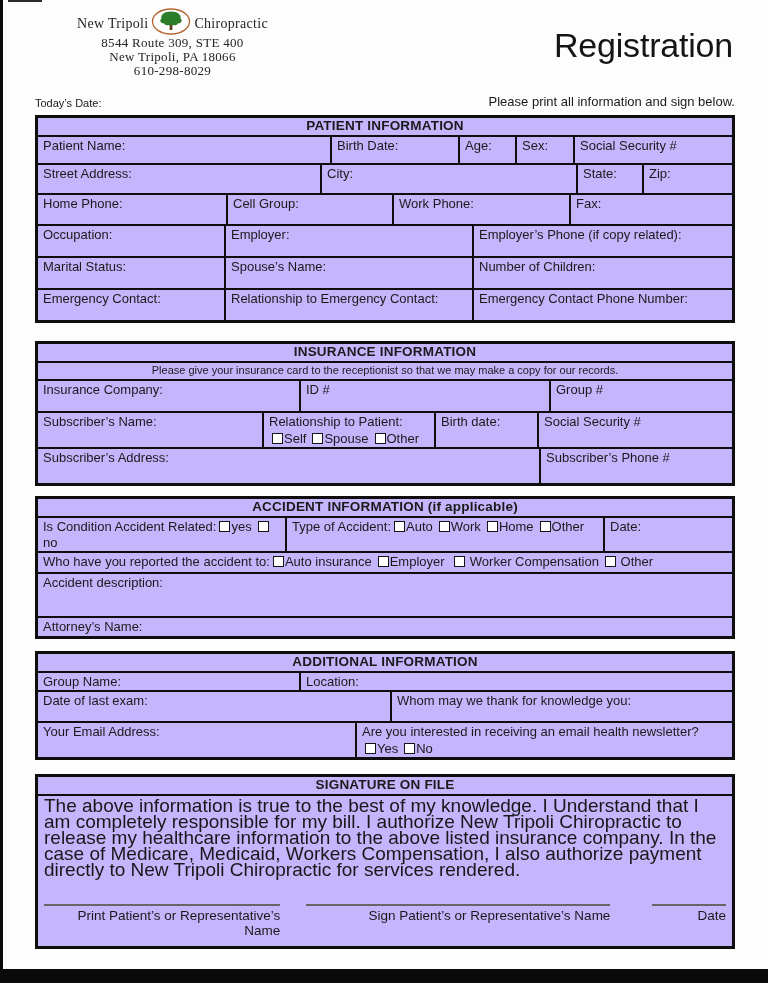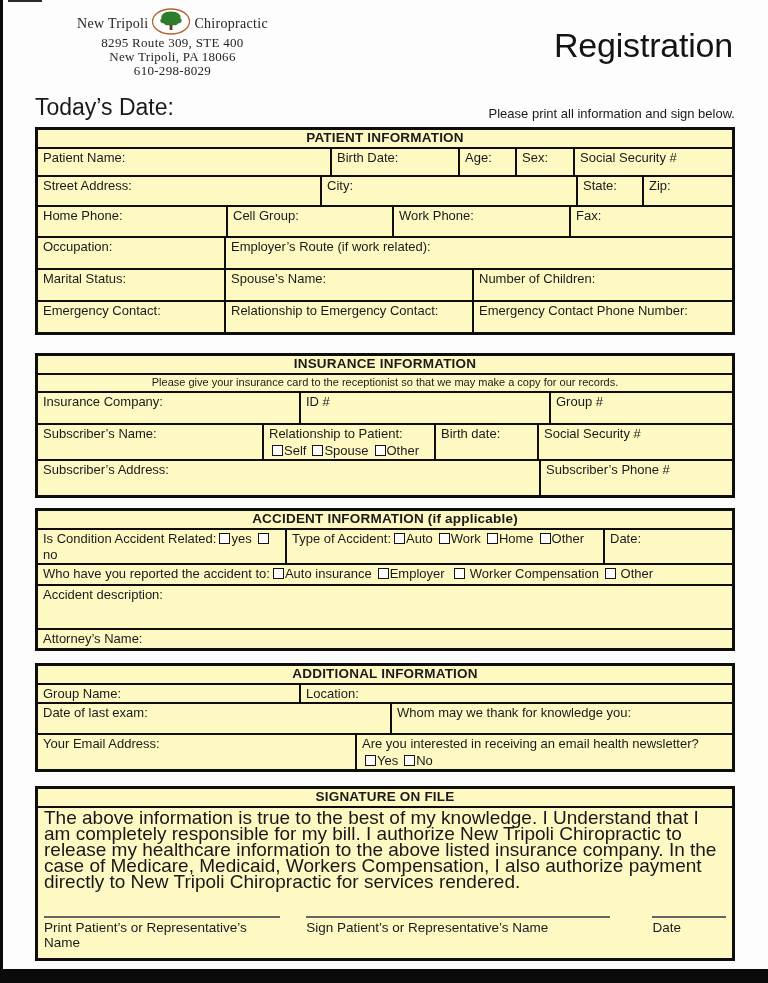--- a/index.html
+++ b/index.html
@@ -19,25 +19,25 @@
   .clinic {
     margin-left:42px; text-align:center;
     font-family:"Liberation Serif","DejaVu Serif",serif;
     font-size:13px; line-height:14px; color:#242424; letter-spacing:.3px;
   }
   .clinic-name { display:flex; align-items:center; justify-content:center; gap:3px; font-size:14px; margin-bottom:1px; }
   .logo { width:40px; height:27px; margin-top:-4px; }
   .reg-title { font-size:34px; letter-spacing:-.2px; margin:14px 2px 0 0; font-weight:400; color:#141414; }
 
   .today-row { display:flex; justify-content:space-between; align-items:flex-end; margin-top:16px; }
-  .today-label { font-size:23px; }
+  .today-label { font-size:11px; }
   .print-note { font-size:13px; }
 
   
-  .tbl { border:3px solid #0e0e0e; background:#fef9c3; }
+  .tbl { border:3px solid #0e0e0e; background:#c4b5fd; }
   .tbl-title {
     text-align:center; font-weight:700; font-size:13.5px; letter-spacing:.2px;
     padding:0 0 1px; border-bottom:2px solid #0e0e0e; line-height:16px;
   }
   .row { display:grid; border-bottom:2px solid #0e0e0e; }
   .row:last-child { border-bottom:none; }
   .cell { border-right:2px solid #0e0e0e; padding:1px 4px 0 5px; font-size:13px; line-height:16px; }
   .cell:last-child { border-right:none; }
   .note-row { text-align:center; font-size:11px; padding:0 4px 1px; border-bottom:2px solid #0e0e0e; line-height:15px; }
 
@@ -50,21 +50,21 @@
 
   .h26{min-height:26px}.h28{min-height:28px}.h29{min-height:29px}.h30{min-height:30px}.h33{min-height:33px}.h34{min-height:34px}
   .h19{min-height:19px}.h42{min-height:42px}.h18{min-height:18px}
 
   .mt18{margin-top:18px}.mt10{margin-top:10px}.mt12{margin-top:12px}.mt14{margin-top:14px}.mt6{margin-top:6px}
 
   
   .sig-body { padding:2px 6px 8px; min-height:138px; display:flex; flex-direction:column; justify-content:space-between; }
   .sig-text { font-size:19px; line-height:16px; color:#181818; }
   .sig-lines { display:flex; align-items:flex-start; margin-top:26px; }
-  .sig-col { border-top:2px solid #666; font-size:13.5px; padding-top:2px; }
+  .sig-col { border-top:2px solid #666; font-size:13.5px; padding-top:2px;text-align:right; }
   .sig-print { width:244px; }
   .sig-sign  { width:314px; margin-left:26px; }
   .sig-date  { width:76px;  margin-left:42px; }
 </style>
 </head>
 <body>
 
 <div class="page">
   <div class="edge-left"></div>
   <div class="edge-bottom"></div>
@@ -76,21 +76,21 @@
       <div class="clinic">
         <div class="clinic-name">
           <span>New Tripoli</span>
           <svg class="logo" viewBox="0 0 40 27">
             <ellipse cx="20" cy="13.5" rx="18.5" ry="12.5" fill="#ffffff" stroke-width="1.3" stroke="#b4652f"></ellipse>
             <rect x="18.6" y="14" width="2.8" height="8" fill="#5f3d1e"></rect>
             <path d="M20 3.5 C13 3.5 9.5 7 10.5 10.5 C8 12 9.5 15.5 13 15.5 C14 17.5 18 18 20 16.5 C22 18 26 17.5 27 15.5 C30.5 15.5 32 12 29.5 10.5 C30.5 7 27 3.5 20 3.5 Z" fill="#2e7d2b"></path>
           </svg>
           <span>Chiropractic</span>
         </div>
-        <div>8295 Route 309, STE 400</div>
+        <div>8544 Route 309, STE 400</div>
         <div>New Tripoli, PA 18066</div>
         <div>610-298-8029</div>
       </div>
       <div class="reg-title">Registration</div>
     </div>
 
     <div class="today-row">
       <span class="today-label">Today’s Date:</span>
       <span class="print-note">Please print all information and sign below.</span>
     </div>
@@ -111,21 +111,22 @@
         <div class="cell">Zip:</div>
       </div>
       <div class="row" style="grid-template-columns:190px 166px 177px 1fr">
         <div class="cell h29">Home Phone:</div>
         <div class="cell">Cell Group:</div>
         <div class="cell">Work Phone:</div>
         <div class="cell">Fax:</div>
       </div>
       <div class="row" style="grid-template-columns:188px 248px 1fr">
         <div class="cell h30">Occupation:</div>
-        <div class="cell">Employer’s Route (if work related):</div>
+        <div class="cell">Employer:</div>
+        <div class="cell">Employer’s Phone (if copy related):</div>
       </div>
       <div class="row" style="grid-template-columns:188px 248px 1fr">
         <div class="cell h30">Marital Status:</div>
         <div class="cell">Spouse’s Name:</div>
         <div class="cell">Number of Children:</div>
       </div>
       <div class="row" style="grid-template-columns:188px 248px 1fr">
         <div class="cell h30">Emergency Contact:</div>
         <div class="cell">Relationship to Emergency Contact:</div>
         <div class="cell">Emergency Contact Phone Number:</div>

